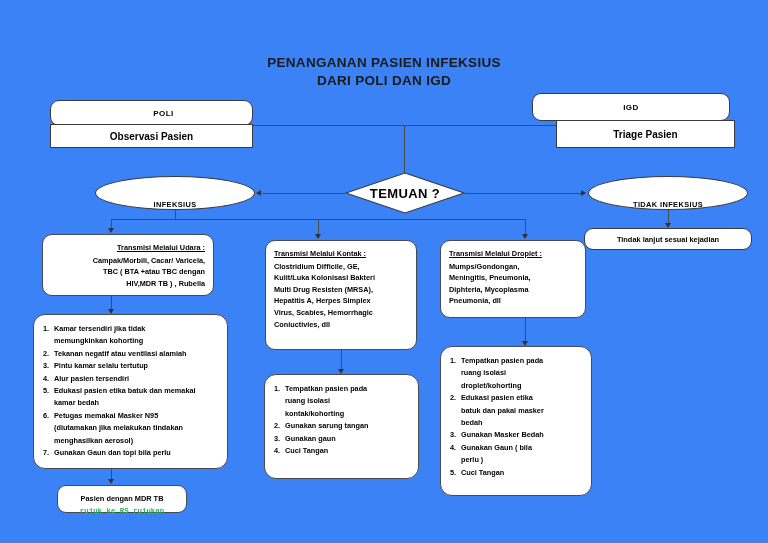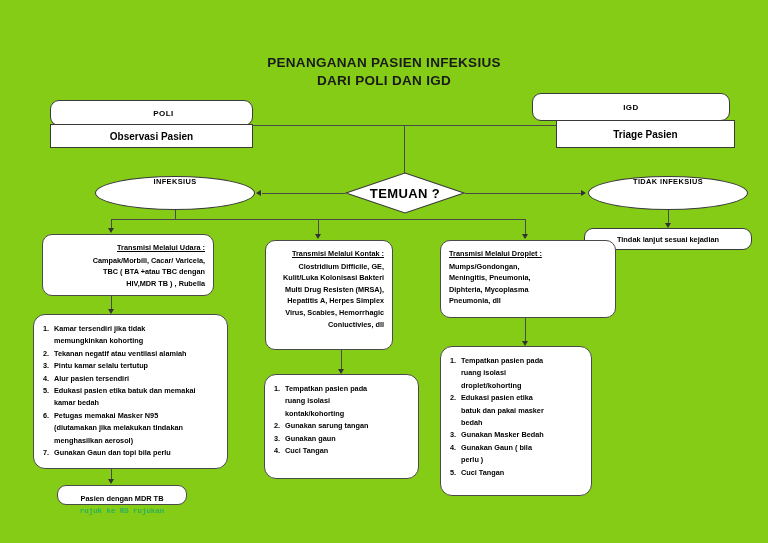--- a/index.html
+++ b/index.html
@@ -8,21 +8,21 @@
     background: #ffffff;
   }
   body {
     font-family: "Liberation Sans", sans-serif;
     color: #000000;
   }
   #canvas {
     position: relative;
     width: 768px;
     height: 543px;
-    background: #84cc16;
+    background: #3b82f6;
     overflow: hidden;
   }
   .abs { position: absolute; box-sizing: border-box; }
 
   
   #title {
     top: 54px; left: 0; width: 768px;
     text-align: center;
     font-size: 13.5px;
     font-weight: bold;
@@ -51,21 +51,21 @@
     font-weight: bold;
     letter-spacing: 0.5px;
   }
   .hdr-sub { font-size: 10px; font-weight: bold; }
 
   
   .ellipse {
     border: 1px solid #3a3a3a;
     border-radius: 50%;
     background: #ffffff;
-    display: flex; align-items: flex-start; justify-content: center;
+    display: flex; align-items: flex-end; justify-content: center;
     font-size: 7.4px; font-weight: bold;
     letter-spacing: 0.4px;
     text-align: center;
   }
 
   
   .diamond-wrap { display: flex; align-items: center; justify-content: center; }
   .diamond-shape {
     position: absolute; top: 0; left: 0; width: 100%; height: 100%;
   }
@@ -223,31 +223,31 @@
   <div class="abs vline" style="left:525px; top:219px; height:17px;"></div>
   <div class="abs arrow-down" style="left:521.5px; top:234px;"></div>
 
   <div class="abs content-box" style="left:42px; top:234px; width:172px; height:62px;text-align:right;">
     <span class="head">Transmisi Melalui Udara :</span>
     <span class="body-line">Campak/Morbili, Cacar/ Varicela,</span>
     <span class="body-line">TBC ( BTA +atau TBC dengan</span>
     <span class="body-line">HIV,MDR TB ) , Rubella</span>
   </div>
 
-  <div class="abs content-box" style="left:265px; top:240px; width:128px; height:110px;text-align:right;">
+  <div class="abs content-box" style="left:265px; top:240px; width:152px; height:110px;">
     <span class="head">Transmisi Melalui Kontak :</span>
     <span class="body-line">Clostridium Difficile, GE,</span>
     <span class="body-line">Kulit/Luka Kolonisasi Bakteri</span>
     <span class="body-line">Multi Drug Resisten (MRSA),</span>
     <span class="body-line">Hepatitis A, Herpes Simplex</span>
     <span class="body-line">Virus, Scabies, Hemorrhagic</span>
     <span class="body-line">Coniuctivies, dll</span>
   </div>
 
-  <div class="abs content-box" style="left:440px; top:240px; width:176px; height:78px;">
+  <div class="abs content-box" style="left:440px; top:240px; width:146px; height:78px;">
     <span class="head">Transmisi Melalui Droplet :</span>
     <span class="body-line">Mumps/Gondongan,</span>
     <span class="body-line">Meningitis, Pneumonia,</span>
     <span class="body-line">Diphteria, Mycoplasma</span>
     <span class="body-line">Pneumonia, dll</span>
   </div>
 
   <div class="abs vline" style="left:111px; top:296px; height:15px;"></div>
   <div class="abs arrow-down" style="left:107.5px; top:309px;"></div>
 
@@ -368,18 +368,18 @@
       <div class="li">
         <span class="num">5.</span>
         <span class="txt">
           <span class="l">Cuci Tangan</span>
         </span>
       </div>
     </div>
 
   <div class="abs vline" style="left:111px; top:469px; height:12px;"></div>
   <div class="abs arrow-down" style="left:107.5px; top:479px;"></div>
-  <div class="abs mdr-box" style="left:57px; top:485px; width:130px; height:20px;">
+  <div class="abs mdr-box" style="left:57px; top:485px; width:130px; height:28px;">
     <span>Pasien dengan MDR TB</span>
     <span class="mdr-green" style="color: rgb(46, 176, 90);">rujuk ke RS rujukan</span>
   </div>
 
 </div>
 
 </body></html>

